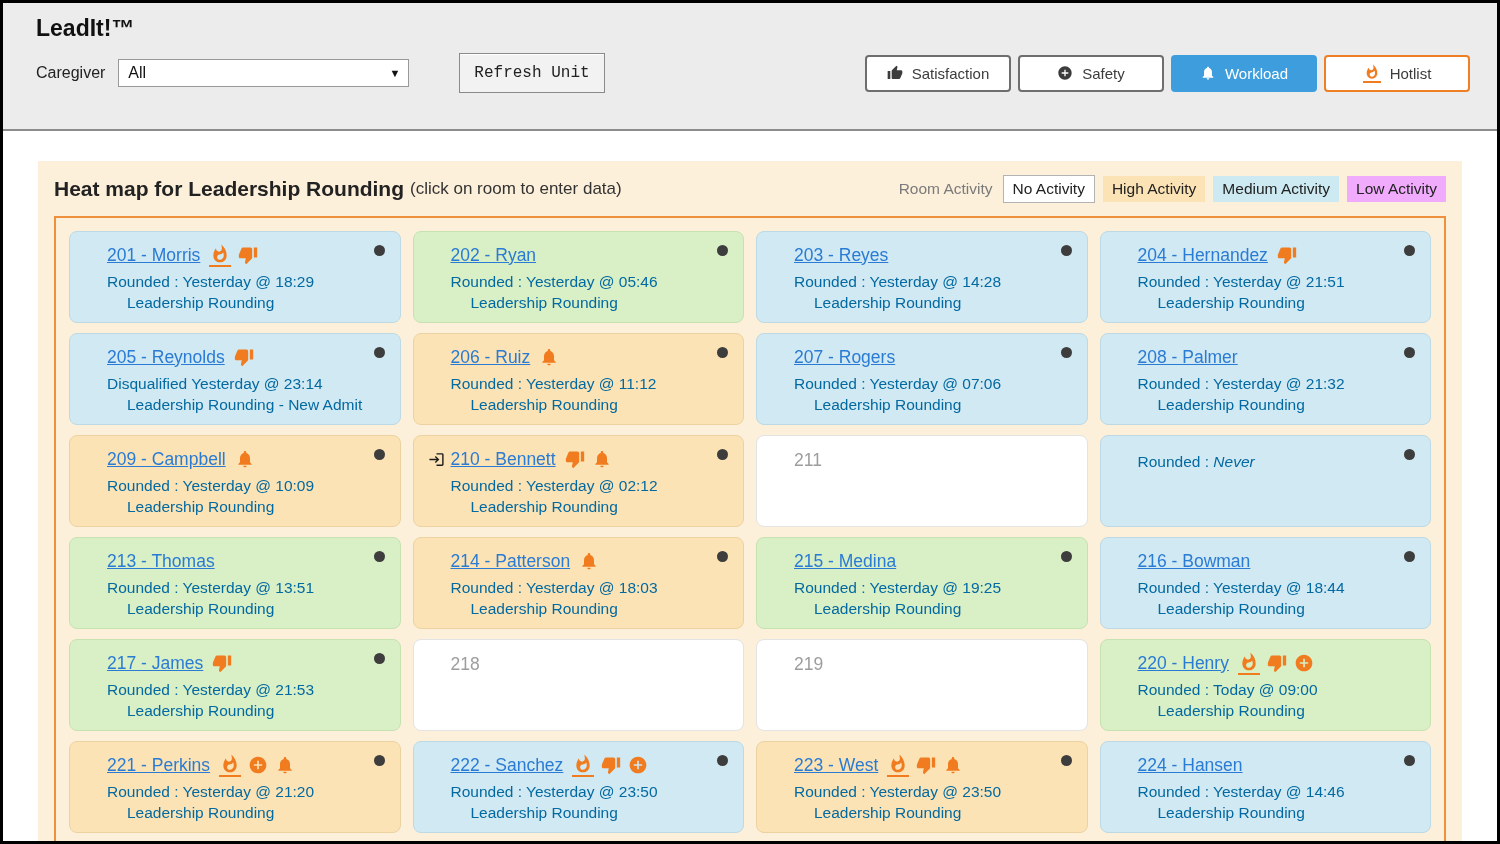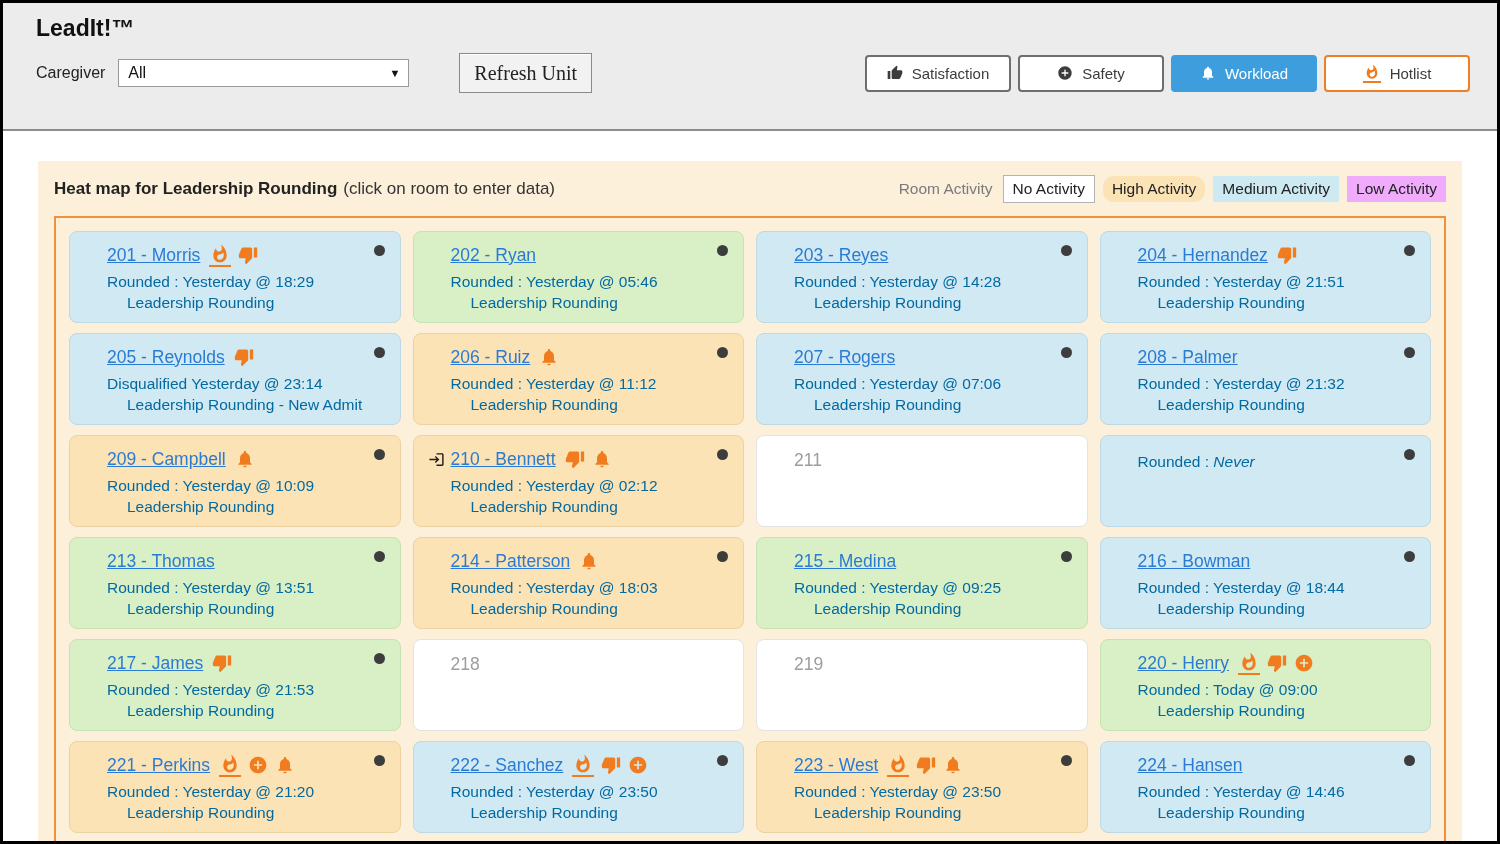--- a/index.html
+++ b/index.html
@@ -7,41 +7,41 @@
   .page { width:1500px; height:844px; border:3px solid #000; background:#fff; overflow:hidden; position:relative; }
 
   
   .topbar { background:#ececec; height:128px; border-bottom:2px solid #8c8c8c; padding:12px 27px 0 33px; }
   .app-title { font-size:23px; font-weight:bold; color:#111; letter-spacing:0; }
   .controls-row { display:flex; align-items:center; margin-top:11px; }
   .caregiver-label { font-size:16px; color:#222; margin-right:13px; }
   .select-box { position:relative; width:291px; height:28px; background:#fff; border:1px solid #999; display:flex; align-items:center; padding:0 26px 0 9px; cursor:pointer; }
   .select-box .val { font-size:16px; color:#111; }
   .select-box .arrow { position:absolute; right:8px; top:7px; font-size:11px; color:#111; }
-  .refresh-btn { margin-left:50px; height:40px; padding:0 14px; font-size:20px; color:#222; background:#f2f2f2; border:1px solid #8a8a8a; box-shadow:inset 0 1px 0 #fff; cursor:pointer; font-family:Liberation Serif, serif; }
+  .refresh-btn { margin-left:50px; height:40px; padding:0 14px; font-size:16px; color:#222; background:#f2f2f2; border:1px solid #8a8a8a; box-shadow:inset 0 1px 0 #fff; cursor:pointer; font-family:Liberation Mono, monospace; }
   .view-btns { margin-left:auto; display:flex; gap:7px; }
   .vbtn { height:37px; width:146px; display:flex; align-items:center; justify-content:center; gap:9px; font-size:15px; border-radius:4px; background:#fff; border:2px solid #6e6e6e; color:#3c3c3c; cursor:pointer; font-family:"Liberation Sans", sans-serif; }
   .vbtn .ic { width:16px; height:16px; fill:#3c3c3c; }
   .vbtn.active { background:#3e9edd; border-color:#3e9edd; color:#fff; }
   .vbtn.active .ic { fill:#fff; }
   .vbtn.accent { border-color:#ee7f24; }
   .vbtn.accent .ic { fill:#f07c1f; }
   .flame-wrap { display:inline-flex; border-bottom:2px solid #f07c1f; padding:0 1px 1px; line-height:0; }
 
   
   .panel { margin:30px 35px 0; background:#fcf0db; padding:14px 16px 16px; }
   .panel-head { display:flex; align-items:center; }
-  .heat-title { font-size:17px; color:#222; }
+  .heat-title { font-size:21px; color:#222; }
   .heat-title b { font-weight:bold; }
   .heat-sub { font-size:17px; color:#333; margin-left:6px; }
   .legend { margin-left:auto; display:flex; align-items:center; gap:8px; }
   .legend-label { font-size:15.5px; color:#7a7a7a; margin-right:2px; }
   .badge { font-size:15.5px; color:#222; padding:4px 9px; }
   .badge.none { background:#fff; border:1px solid #b3b3b3; }
-  .badge.high { background:#fbe3b5;border-radius:11px; }
+  .badge.high { background:#fbe3b5; }
   .badge.medium { background:#cde9f1; }
   .badge.low { background:#f0abfc; }
 
   .grid-box { margin-top:13px; border:2px solid #ef913c; padding:13px; display:grid; grid-template-columns:repeat(4,1fr); column-gap:12px; row-gap:10px; }
 
   
   .card { position:relative; height:92px; border-radius:8px; padding:11px 14px 8px; cursor:pointer; }
   .act-medium { background:#d0e9f2; border:1px solid #bcd9e5; }
   .act-low { background:#d9efc6; border:1px solid #c7e2b1; }
   .act-high { background:#fbe3b5; border:1px solid #ecd2a0; }
@@ -331,21 +331,21 @@
           </div>
         </div>
         <div class="card act-low">
           <span class="dot"></span>
           <div class="title-row">
             <span class="gutter"></span>
             <a class="room-link" href="#">215 - Medina</a>
             <span class="icon-row"></span>
           </div>
           <div class="info">
-            <div class="l1">Rounded : Yesterday @ 09:25</div>
+            <div class="l1">Rounded : Yesterday @ 19:25</div>
             <div class="l2">Leadership Rounding</div>
           </div>
         </div>
         <div class="card act-medium">
           <span class="dot"></span>
           <div class="title-row">
             <span class="gutter"></span>
             <a class="room-link" href="#">216 - Bowman</a>
             <span class="icon-row"></span>
           </div>

